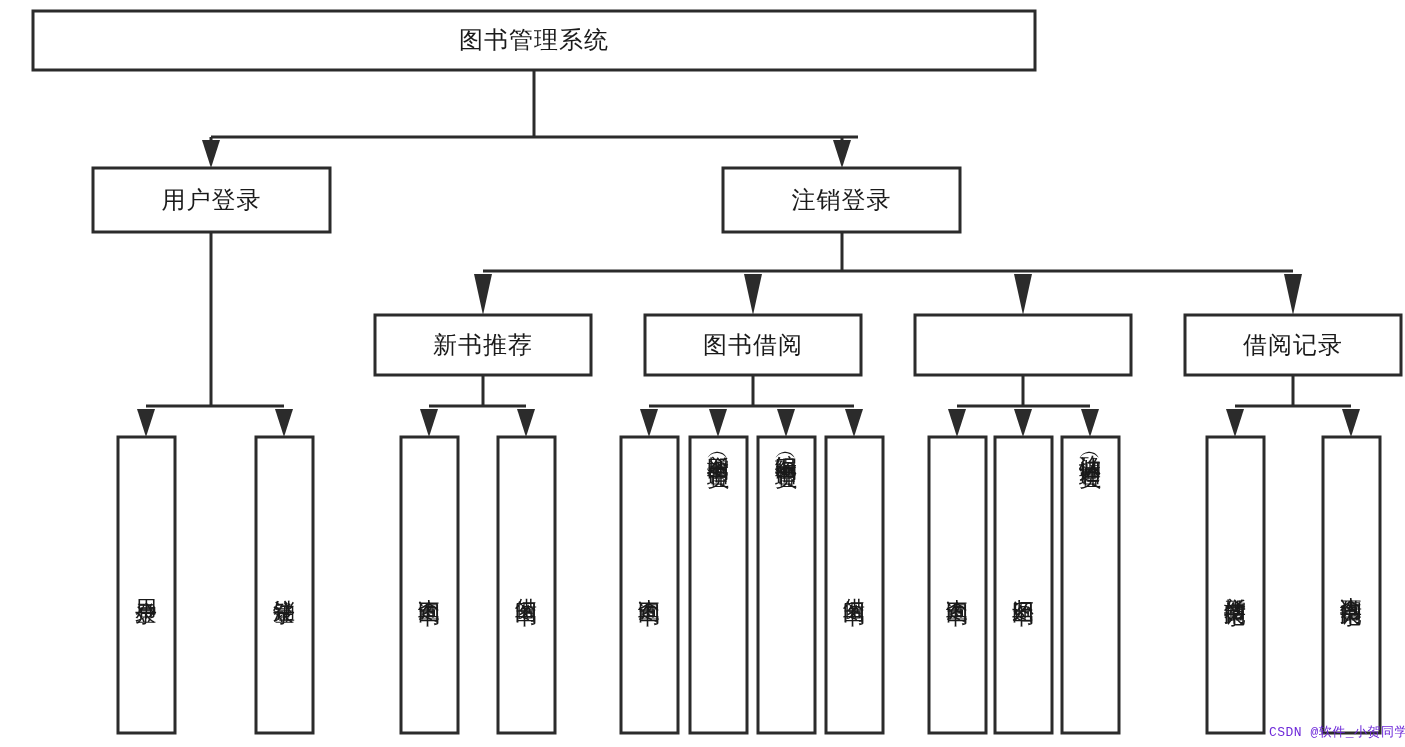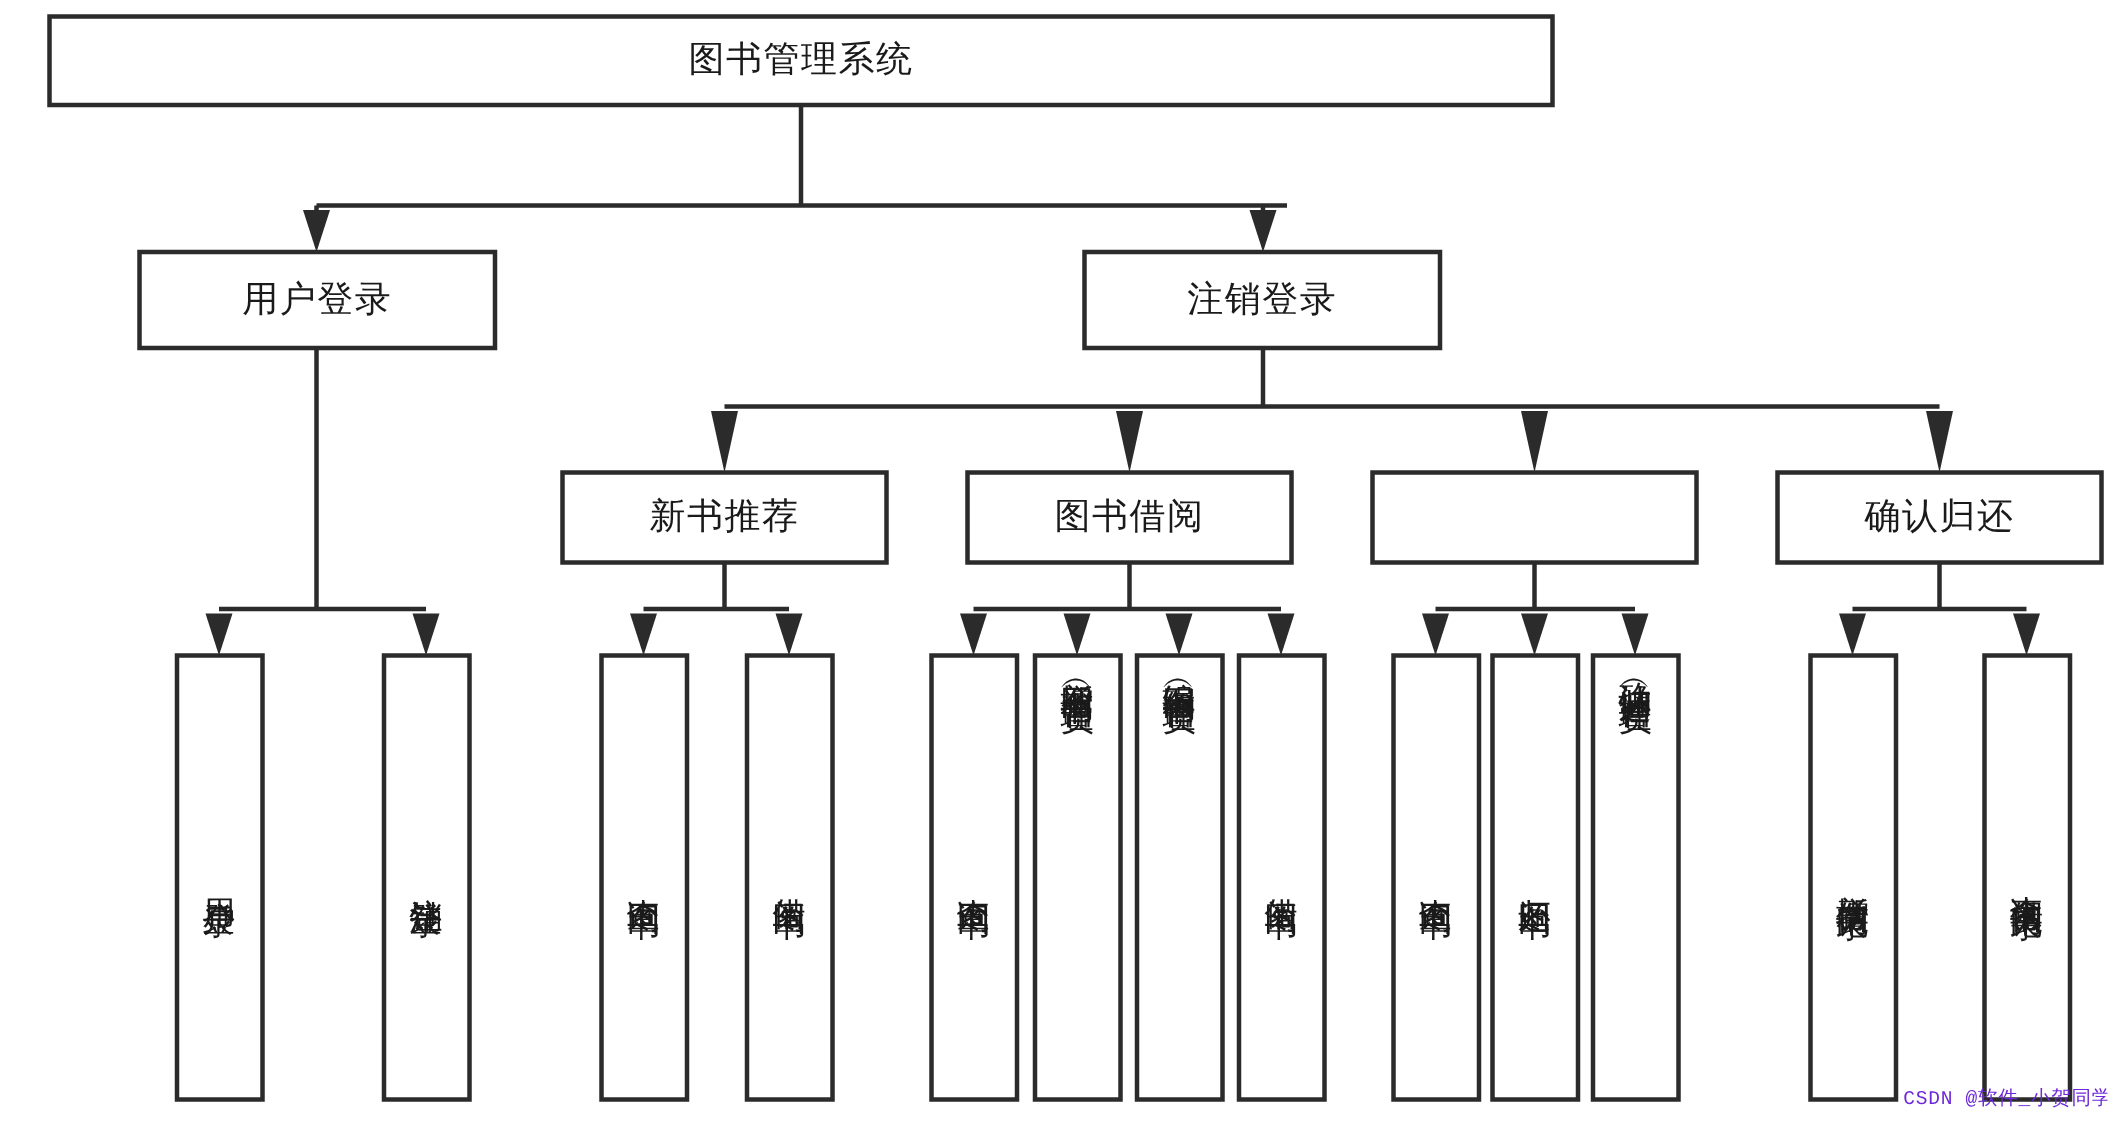--- a/index.html
+++ b/index.html
@@ -165,21 +165,21 @@
     <rect class="node-rect" x="1310" y="437" width="57" height="296"></rect>
   </svg>
 
   <div class="node-label horizontal" style="left:20px; top:11px; width:1002px; height:59px;">图书管理系统</div>
 
   <div class="node-label horizontal" style="left:80px; top:168px; width:237px; height:64px;">用户登录</div>
   <div class="node-label horizontal" style="left:710px; top:168px; width:237px; height:64px;">注销登录</div>
 
   <div class="node-label horizontal" style="left:632px; top:315px; width:216px; height:60px;">图书借阅</div>
   <div class="node-label horizontal" style="left:362px; top:315px; width:216px; height:60px;">新书推荐</div>
-  <div class="node-label horizontal" style="left:1172px; top:315px; width:216px; height:60px;">确认归还</div>
+  <div class="node-label horizontal" style="left:1172px; top:315px; width:216px; height:60px;">借阅记录</div>
 
   <div class="node-label vertical" style="left:105px; top:437px; width:57px; height:296px;">用户登录</div>
   <div class="node-label vertical" style="left:243px; top:437px; width:57px; height:296px;">注销登录</div>
 
   <div class="node-label vertical" style="left:388px; top:437px; width:57px; height:296px;">查询图书</div>
   <div class="node-label vertical" style="left:485px; top:437px; width:57px; height:296px;">借阅图书</div>
 
   <div class="node-label vertical" style="left:608px; top:437px; width:57px; height:296px;">查询图书</div>
   <div class="node-label vertical" style="left:677px; top:437px; width:57px; height:296px; justify-content:flex-start;">新增图书（管理员）</div>
   <div class="node-label vertical" style="left:745px; top:437px; width:57px; height:296px; justify-content:flex-start;">编辑图书（管理员）</div>

